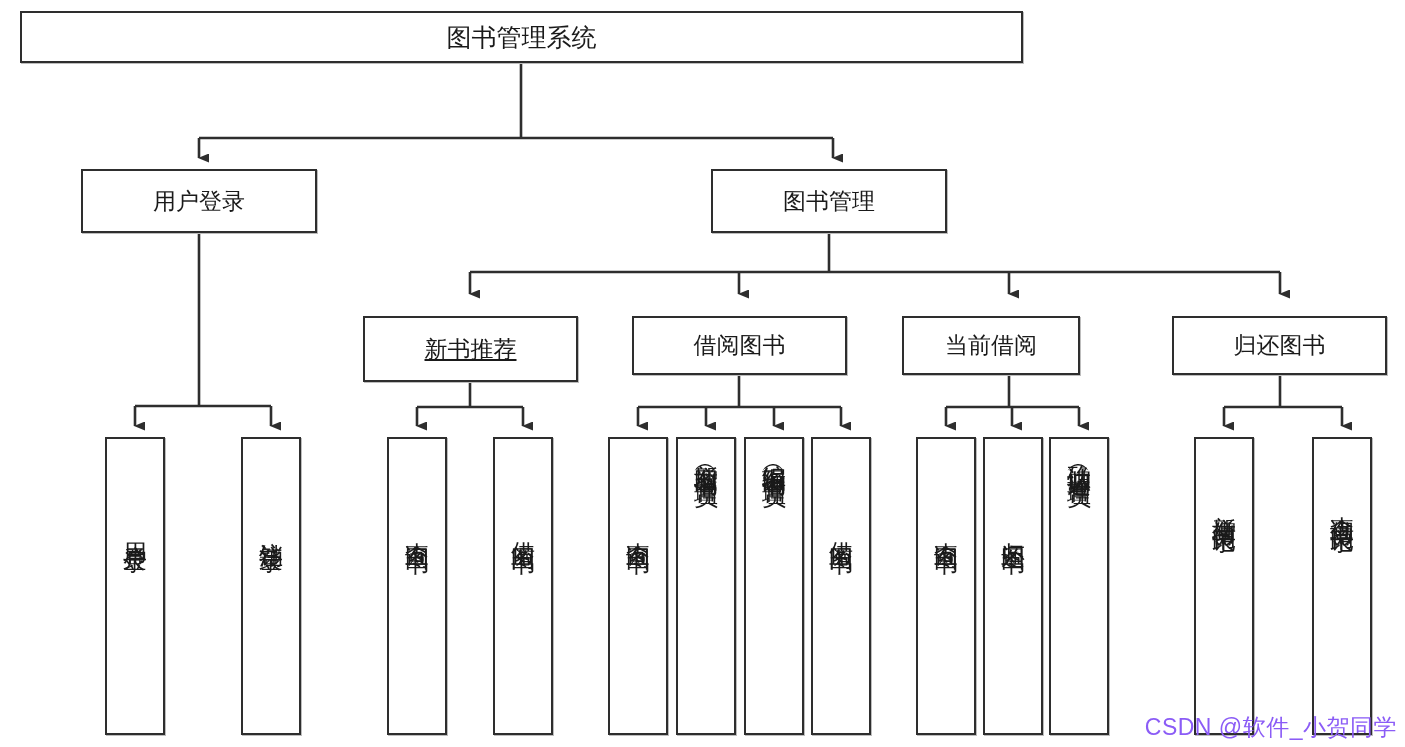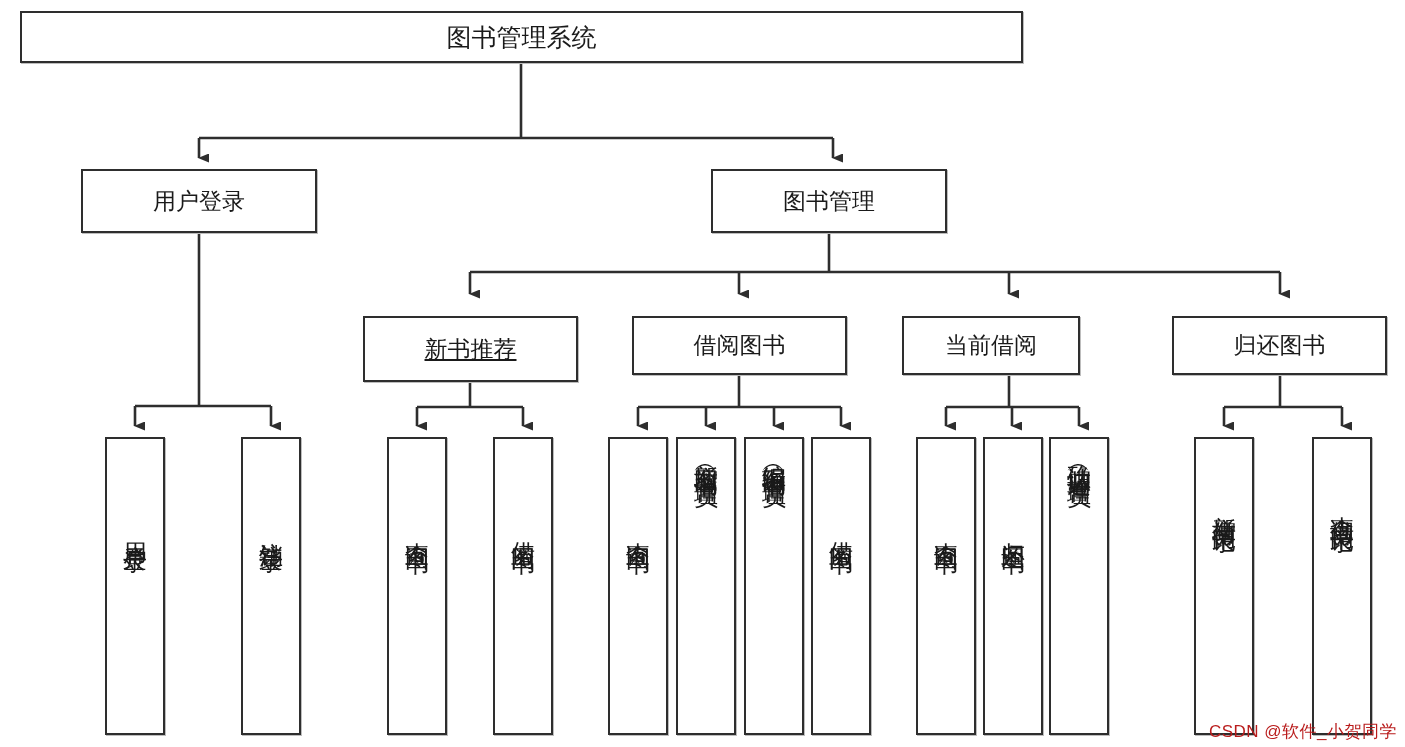--- a/index.html
+++ b/index.html
@@ -63,22 +63,22 @@
   .node.leaf.mid .label {
     margin-top: 52px;
   }
   .node.leaf.midshort .label {
     margin-top: 78px;
   }
   .watermark {
     position: absolute;
     right: 8px;
     bottom: 4px;
-    font-size: 17px;
-    color: #b91c1c;
+    font-size: 23px;
+    color: #8b5cf6;
     letter-spacing: 0.5px;
     z-index: 3;
     white-space: nowrap;
   }
 </style>
 </head>
 <body>
 
 <div id="canvas">
 

